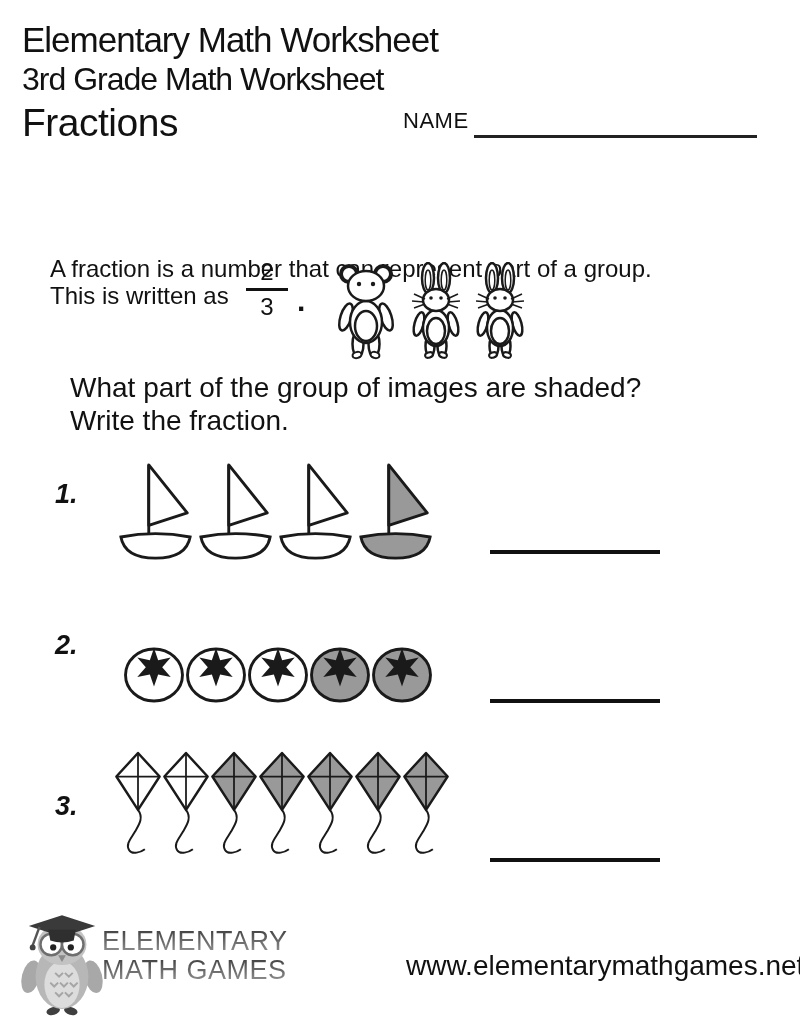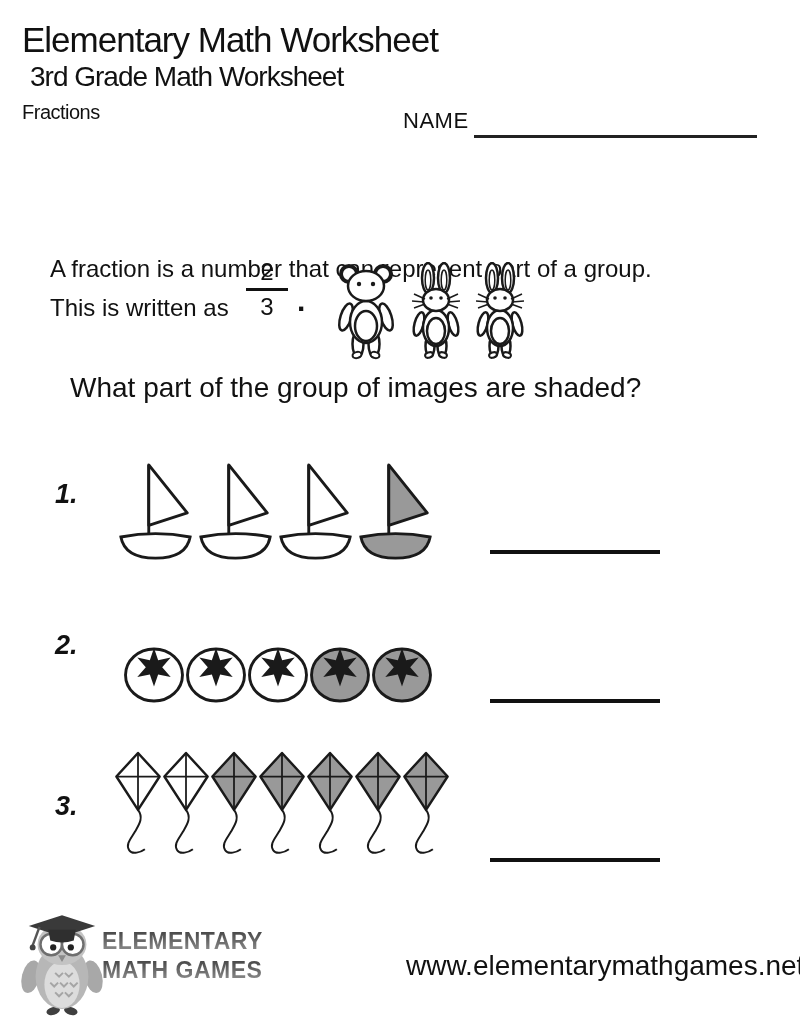--- a/index.html
+++ b/index.html
@@ -1,47 +1,47 @@
 <!DOCTYPE html>
 <html><head>
 <meta charset="utf-8">
 <style>
   html,body{margin:0;padding:0;background:#fff;}
   .page{position:relative;width:800px;height:1035px;background:#ffffff;overflow:hidden;
         font-family:"Liberation Sans",sans-serif;color:#111;}
   .abs{position:absolute;}
   
   .title1{left:22px;top:20px;font-size:35px;letter-spacing:-1px;}
-  .title2{left:30px;top:61px;font-size:28px;letter-spacing:-1px;}
-  .title3{left:22px;top:101px;font-size:20px;letter-spacing:-0.5px;}
+  .title2{left:22px;top:61px;font-size:32px;letter-spacing:-1px;}
+  .title3{left:22px;top:101px;font-size:39px;letter-spacing:-0.5px;}
   .name-label{left:403px;top:108px;font-size:22px;letter-spacing:0.5px;}
   .name-line{left:474px;top:135px;width:283px;height:0;border-bottom:3px solid #222;}
   
   .intro{left:50px;top:186px;font-size:24px;line-height:33px;white-space:pre;}
-  .written-as{left:50px;top:294px;font-size:24px;}
+  .written-as{left:50px;top:282px;font-size:24px;}
   .frac{left:246px;top:258px;width:42px;text-align:center;font-size:24px;}
   .frac .num{display:block;padding-bottom:2px;border-bottom:3px solid #111;}
   .frac .den{display:block;padding-top:2px;}
   .period{left:297px;top:284px;font-size:30px;font-weight:bold;}
   .animals{left:336px;top:262px;display:flex;gap:16px;align-items:flex-start;}
   
   .prompt{left:70px;top:371px;font-size:28px;line-height:33px;}
   
   .qnum{font-size:27px;font-weight:bold;font-style:italic;left:55px;}
   .qnum1{top:479px;} .qnum2{top:630px;} .qnum3{top:791px;}
   .shapes{display:flex;align-items:flex-start;}
   .shapes-1{left:118px;top:461px;gap:5px;}
   .shapes-2{left:123px;top:647px;gap:0;}
   .shapes-3{left:114px;top:751px;gap:0;}
   .answer-line{width:170px;height:0;border-bottom:4px solid #111;}
   .ans1{left:490px;top:550px;} .ans2{left:490px;top:699px;} .ans3{left:490px;top:858px;}
   
   .owl{left:18px;top:914px;}
   .logo-text{left:102px;top:927px;line-height:29px;}
-  .logo-line{display:block;font-weight:700;font-size:23px;letter-spacing:0.5px;color:#555;}
+  .logo-line{display:block;font-weight:400;font-size:27px;letter-spacing:0.5px;color:#555;}
   @supports (-webkit-background-clip:text){
     .logo-line{background:linear-gradient(#383838,#9d9d9d);-webkit-background-clip:text;background-clip:text;color:transparent;}
   }
   .website{left:406px;top:950px;font-size:28px;color:#111;}
 </style>
 </head>
 <body>
 
 <div class="page">
 
@@ -130,20 +130,21 @@
           <line x1="48" y1="39" x2="36" y2="40"></line>
           <line x1="46" y1="46" x2="35" y2="42"></line>
       </g>
       <circle cx="19" cy="36" r="1.8" fill="#1a1a1a"></circle>
       <circle cx="29" cy="36" r="1.8" fill="#1a1a1a"></circle>
     </svg>
     </div>
 
   <div class="abs prompt">
     <div>What part of the group of images are shaded?</div>
+    <div>Write the fraction.</div>
   </div>
 
   <div class="abs qnum qnum1">1.</div>
   <div class="abs shapes shapes-1">
       <svg viewBox="0 0 78 104" width="75" height="100">
       <line x1="32" y1="4" x2="32" y2="80" stroke="#1a1a1a" stroke-width="3"></line>
       <polygon points="32,4 72,54 32,67" fill="#ffffff" stroke="#1a1a1a" stroke-width="3" stroke-linejoin="round"></polygon>
       <path d="M3 79 Q39 72 75 79 Q71 101 39 101 Q7 101 3 79 Z" fill="#ffffff" stroke="#1a1a1a" stroke-width="3"></path>
     </svg>
       <svg viewBox="0 0 78 104" width="75" height="100">

